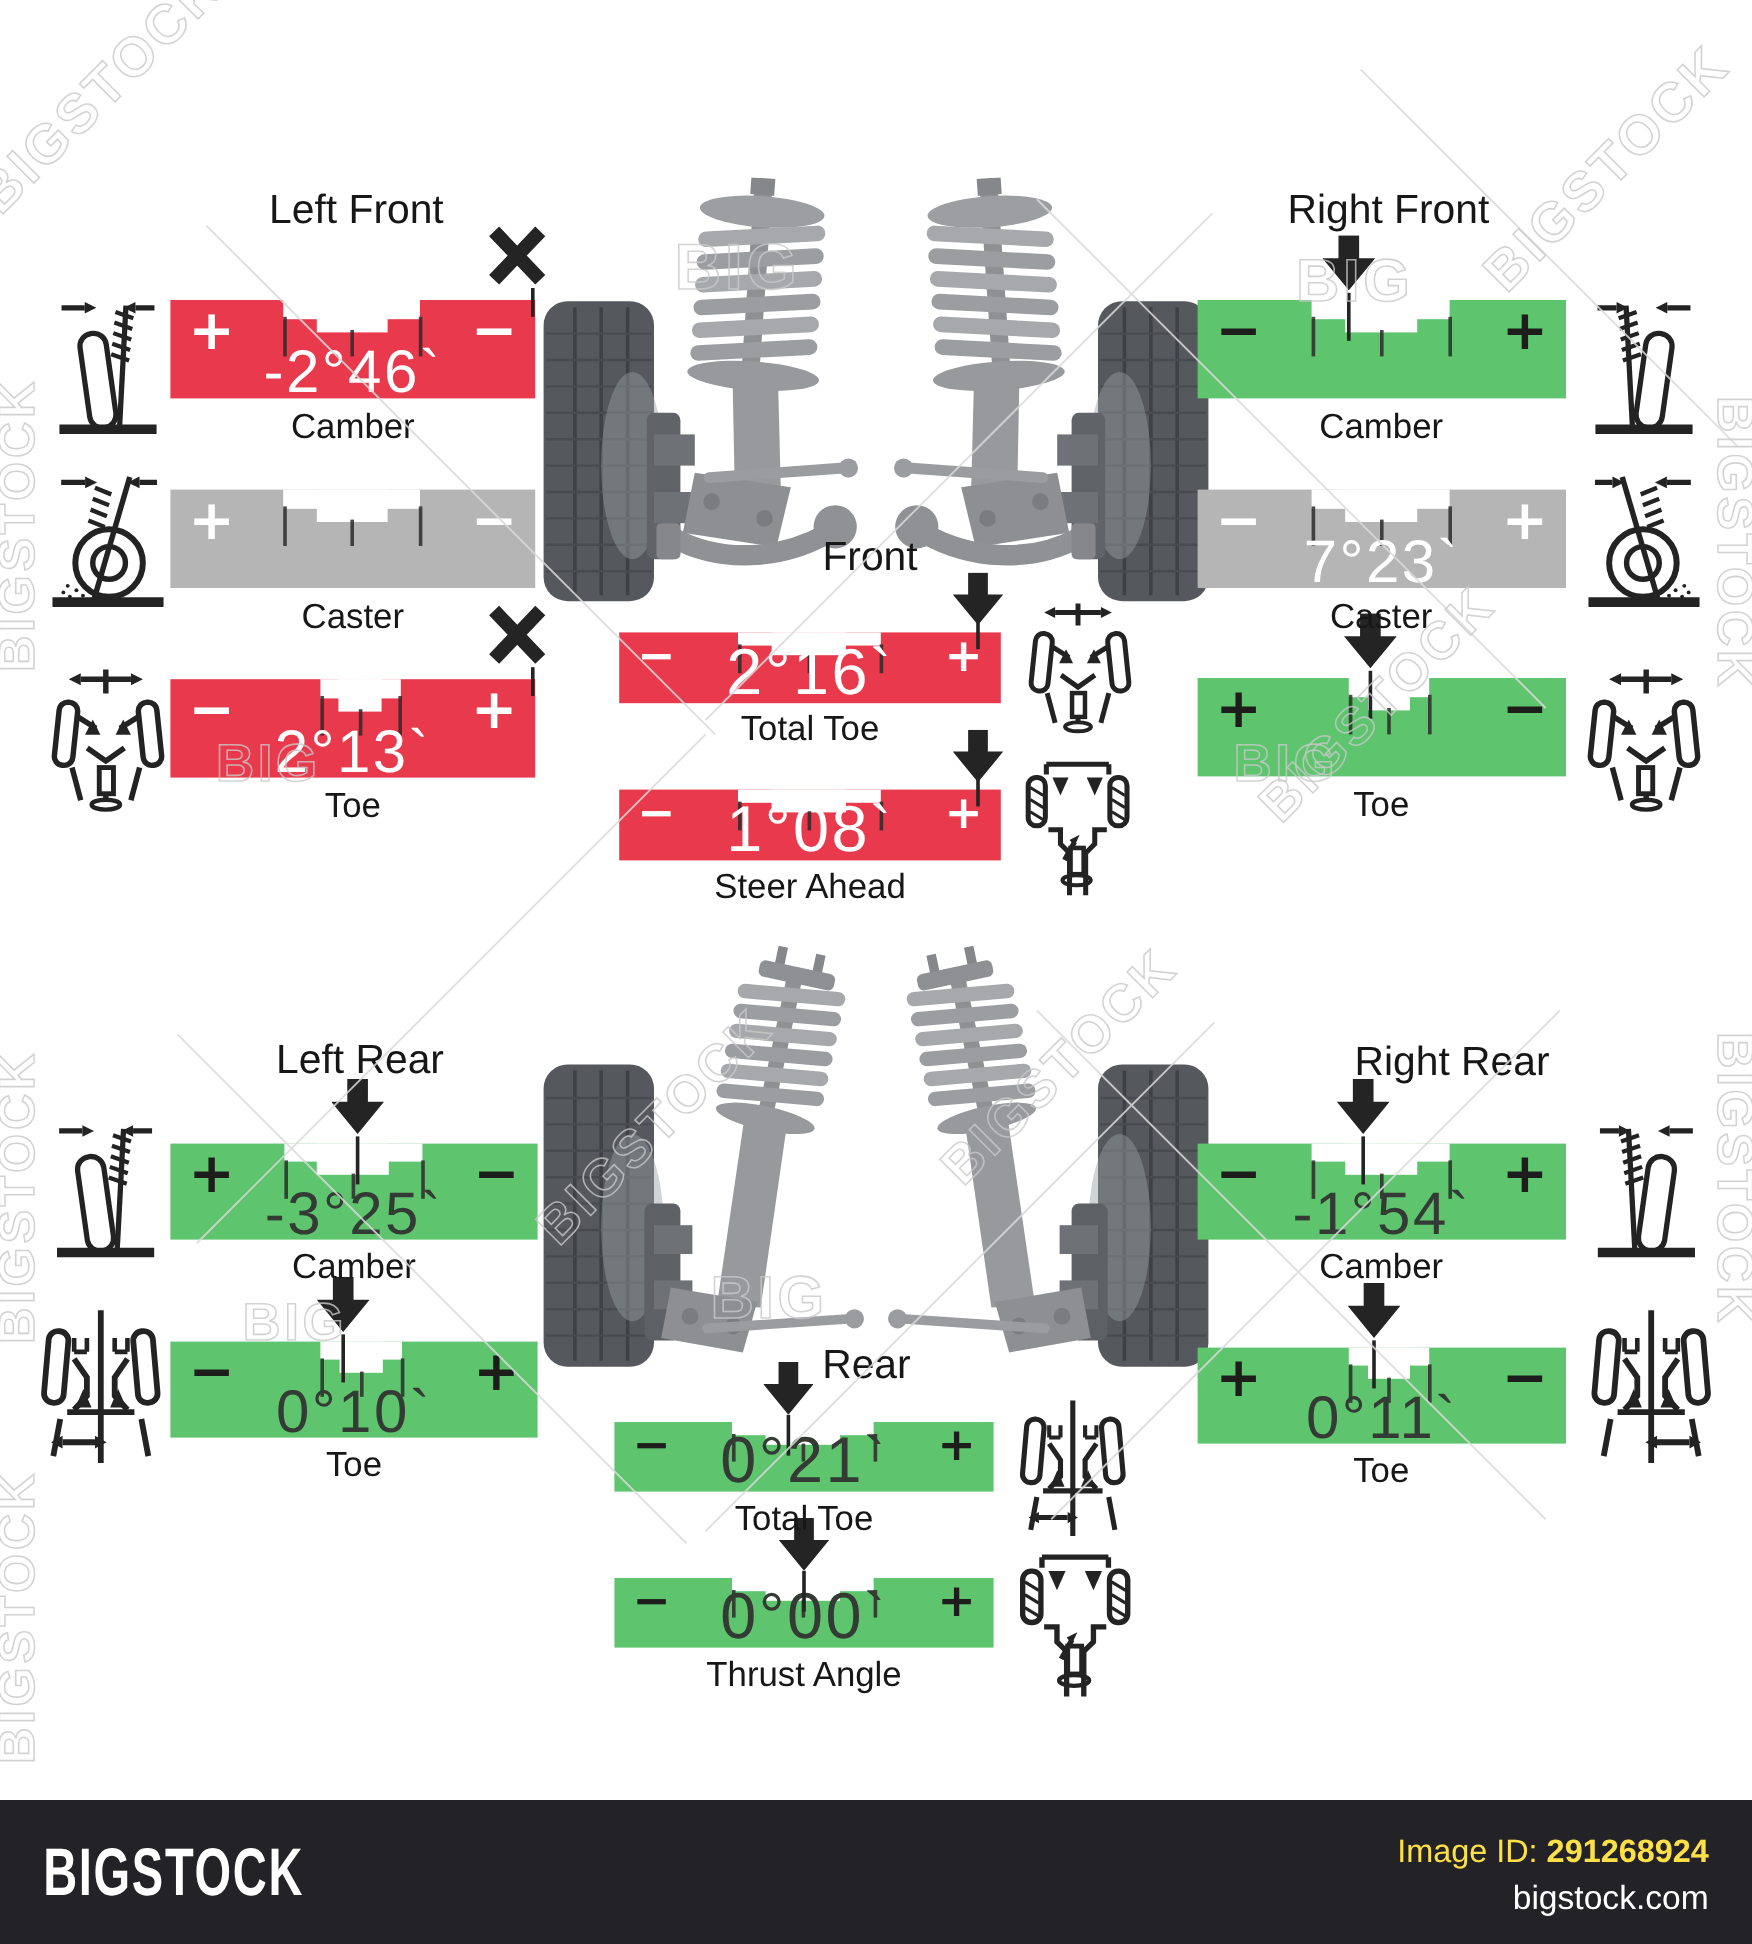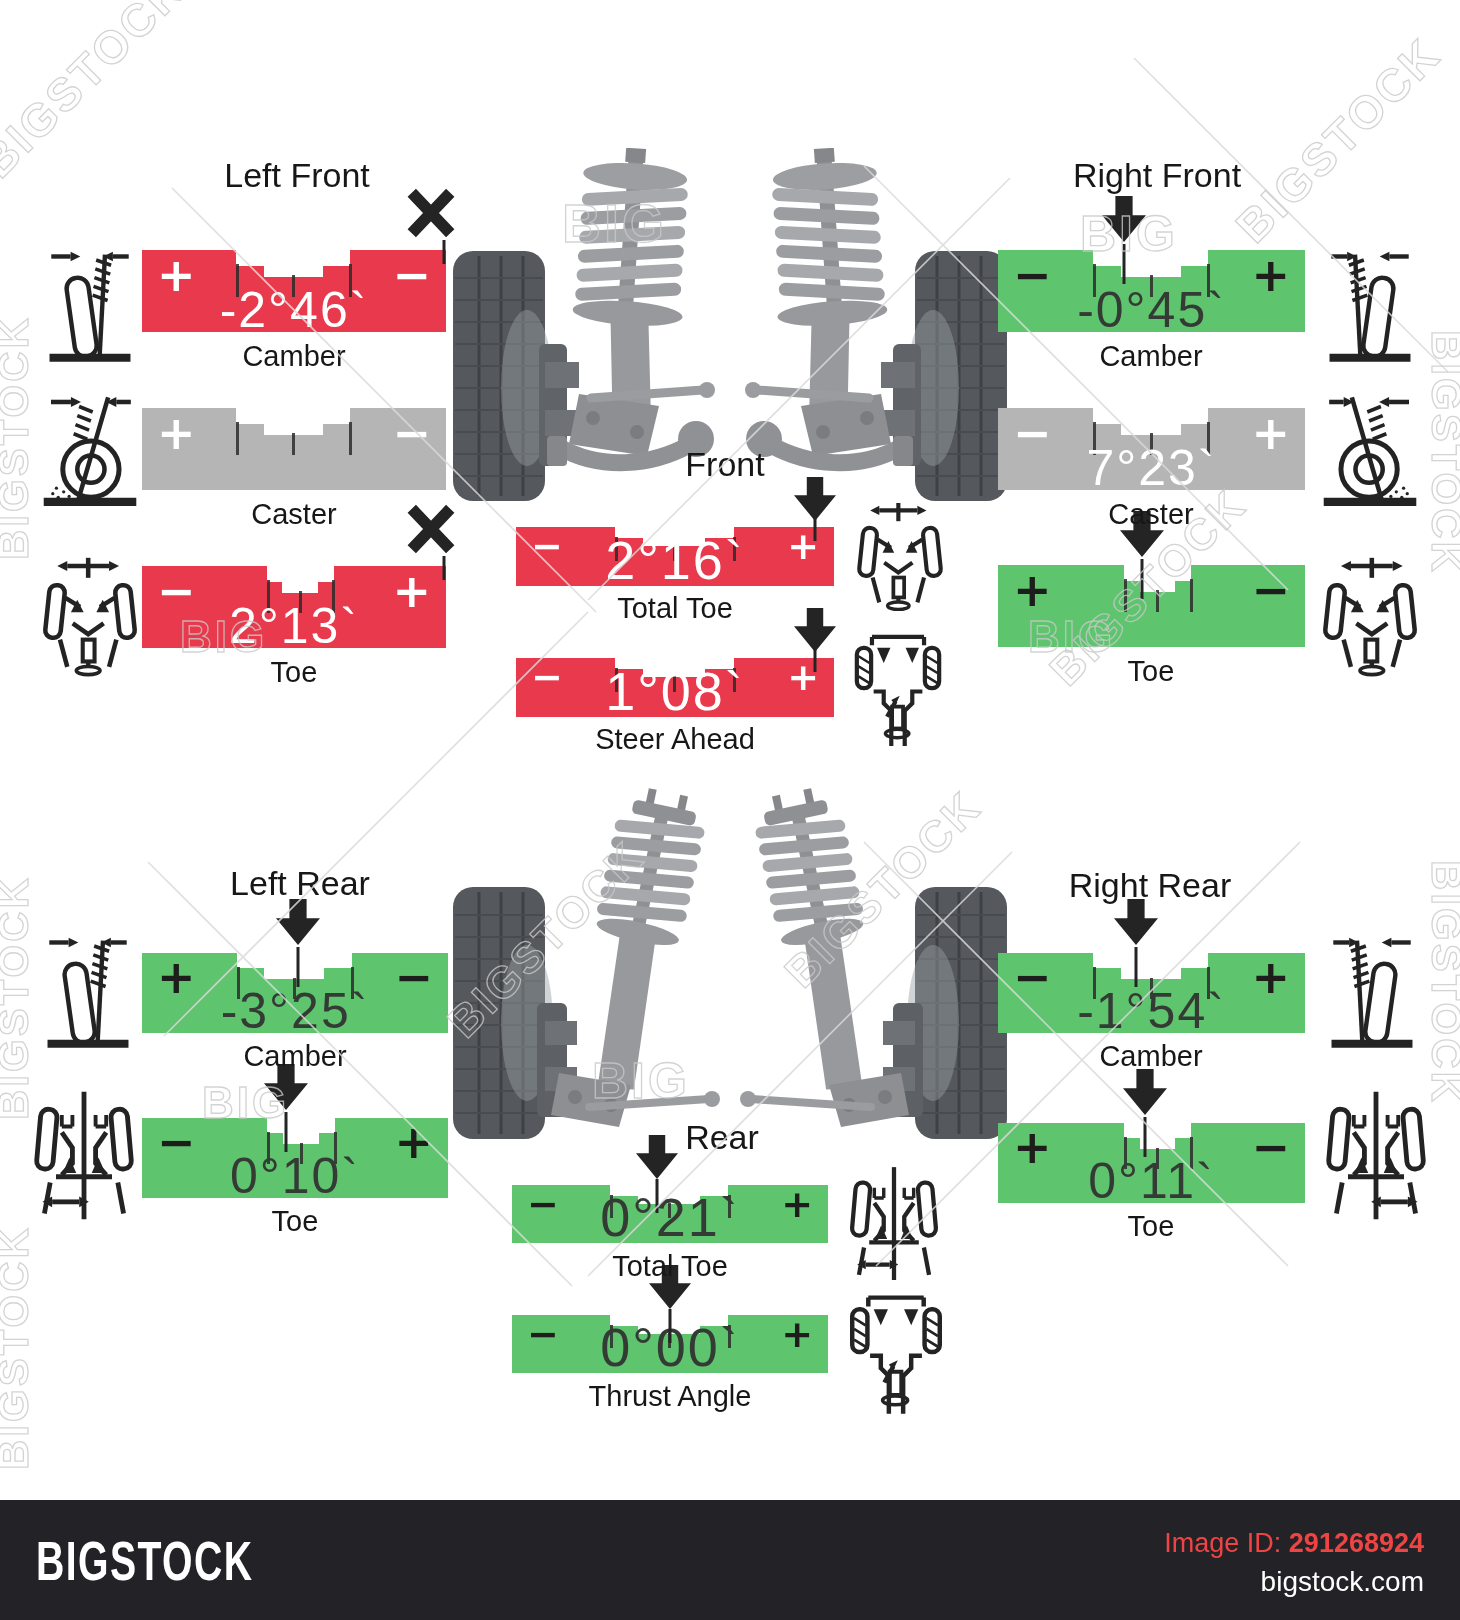--- a/index.html
+++ b/index.html
@@ -50,21 +50,21 @@
   
   .wm{position:absolute;font-weight:700;color:transparent;-webkit-text-stroke:1.3px #c9c9c9;
       letter-spacing:3px;white-space:nowrap;opacity:.8;pointer-events:none;z-index:40;
       transform-origin:0 0}
   .wmlines{position:absolute;left:0;top:0;z-index:39;pointer-events:none}
 
   
   .footer{position:absolute;left:0;top:1500px;width:1460px;height:120px;background:#232227;z-index:60}
   .flogo{position:absolute;left:36px;top:50%;transform:translateY(-50%) scaleX(.7);transform-origin:left center;
          color:#fff;font-size:56px;font-weight:700;letter-spacing:2px}
-  .fid{position:absolute;right:36px;top:28px;color:#ef4444;font-size:27px;text-align:right}
+  .fid{position:absolute;right:36px;top:28px;color:#fde047;font-size:27px;text-align:right}
   .fid b{font-weight:700}
   .fsite{position:absolute;right:36px;top:66px;color:#fff;font-size:28px;text-align:right}
 </style>
 </head>
 <body>
 
 <div class="stage">
 
   <svg width="0" height="0" style="position:absolute" aria-hidden="true">
     <defs>
@@ -254,21 +254,21 @@
   <div class="wm" style="left:180px;top:612px;font-size:44px">BIG</div>
   <div class="wm" style="left:1028px;top:612px;font-size:44px">BIG</div>
   <div class="wm" style="left:592px;top:1052px;font-size:50px">BIG</div>
   <div class="wm" style="left:202px;top:1078px;font-size:44px">BIG</div>
   <div class="wm" style="left:1080px;top:205px;font-size:50px">BIG</div>
 
   <div class="h" style="left:297px;top:156px">Left Front</div>
   <div class="h" style="left:1157px;top:156px">Right Front</div>
   <div class="h" style="left:725px;top:445px">Front</div>
   <div class="h" style="left:300px;top:864px">Left Rear</div>
-  <div class="h" style="left:1150px;top:866px">Right Rear</div>
+  <div class="h" style="left:1210px;top:866px">Right Rear</div>
   <div class="h" style="left:722px;top:1118px">Rear</div>
 
   <svg class="susp" style="left:441px;top:148px" width="290" height="370">
       <use href="#sym-front-quarter"></use>
     </svg>
   <svg class="susp mirror" style="left:729px;top:148px" width="290" height="370">
       <use href="#sym-front-quarter"></use>
     </svg>
   <svg class="susp" style="left:441px;top:775px" width="290" height="395">
       <use href="#sym-rear-quarter"></use>
@@ -364,21 +364,20 @@
   <div class="glabel" style="left:294px;top:656px">Toe</div>
 
   <div class="gauge wide g-green" style="left:998px;top:250px;width:307px;height:82px">
     <div class="notch-s"></div>
     <div class="notch-d"></div>
     <span class="tick tk1"></span>
       <span class="tick tk2"></span>
       <span class="tick tk3"></span>
     <span class="sign l">−</span>
     <span class="sign r">+</span>
-    <div class="val">-0°45`</div>
     <span class="needle n-center" style="left:41%"></span>
     <svg class="arrow-ind" style="left:41%" width="44" height="46">
         <use href="#ic-arrow"></use>
       </svg>
   </div>
   <div class="glabel" style="left:1151px;top:340px">Camber</div>
 
   <div class="gauge wide g-gray" style="left:998px;top:408px;width:307px;height:82px">
     <div class="notch-s"></div>
     <div class="notch-d"></div>

